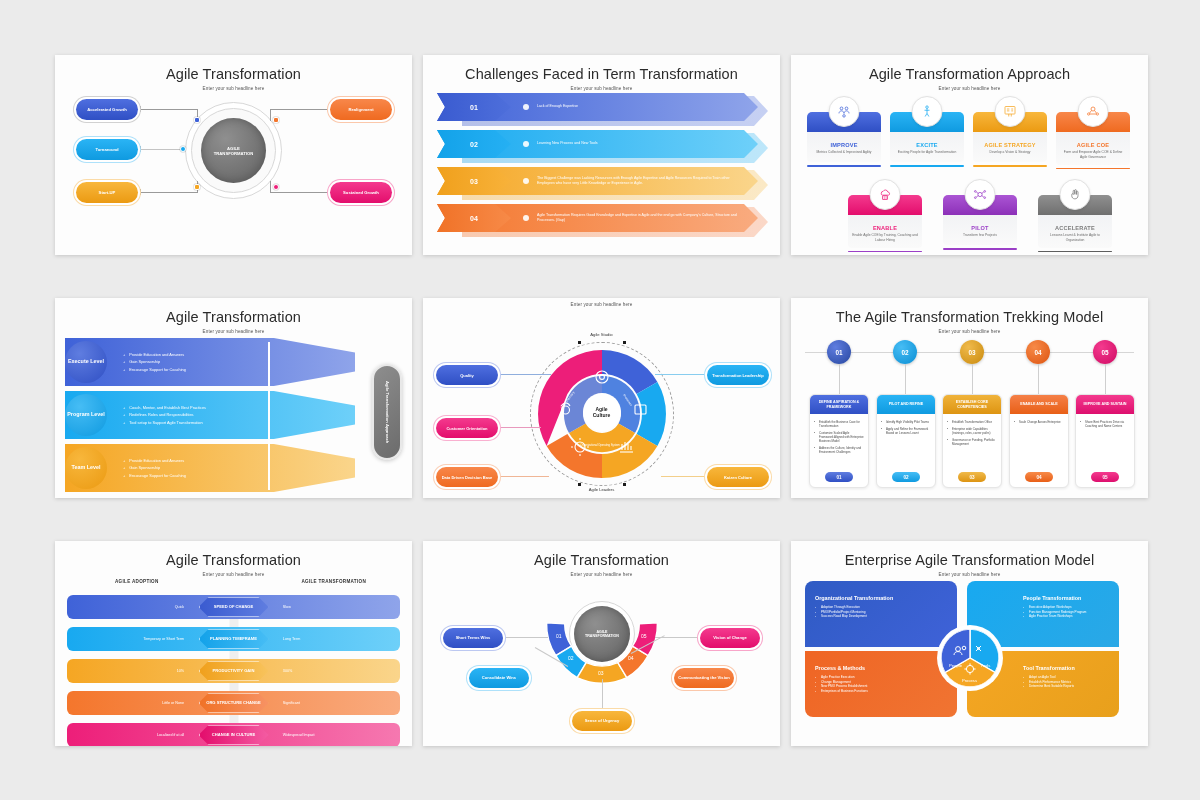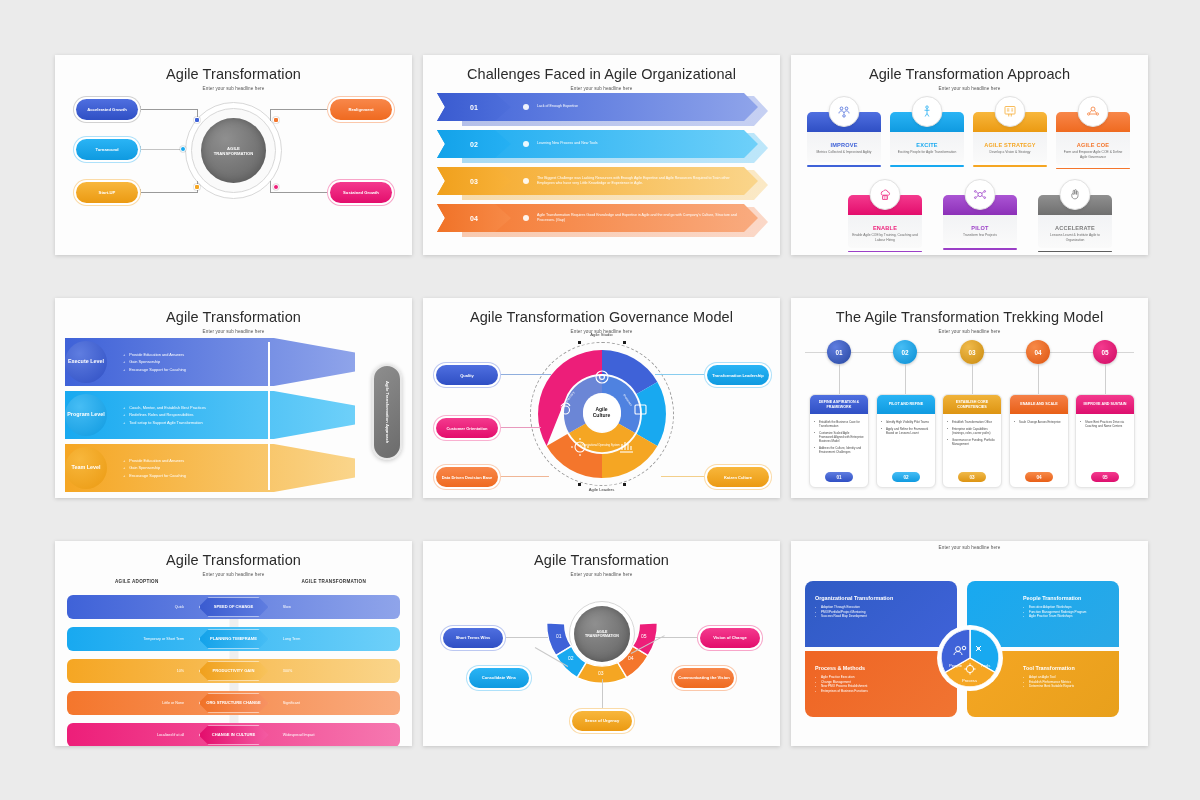--- a/index.html
+++ b/index.html
@@ -304,21 +304,21 @@
       </div>
 
       <div class="ring" style="left:272px;top:90px;width:68px;height:27px;border-color:rgba(237,30,121,.40);"></div>
       <div class="pill" style="left:275px;top:93px;width:62px;height:21px;font-size:4.2px;background:linear-gradient(180deg,#f43a8e,#e30d6c);">
         <span>Sustained Growth</span>
       </div>
     </div>
   </div>
 
   <div class="slide">
-    <div class="s-title">Challenges Faced in Agile Organizational</div>
+    <div class="s-title">Challenges Faced in Term Transformation</div>
     <div class="s-sub">Enter your sub headline here</div>
     <div class="canvas">
 
       <div class="chev-row" style="top:4px;">
         <div class="chev-shadow" style="background:linear-gradient(90deg,#2f4fc4,#5f7de0);"></div>
         <div class="chev-main" style="background:linear-gradient(90deg,#3f62d8,#8fa4ea);"></div>
         <div class="chev-num" style="background:linear-gradient(90deg,#3a5bd0,#4e6fdb);">01</div>
         <div class="chev-bullet"></div>
         <div class="chev-txt">Lack of Enough Expertise</div>
       </div>
@@ -521,21 +521,20 @@
 
       <div class="ln v" style="left:213px;top:10px;height:148px;width:2px;background:#fff;"></div>
 
       <div class="big-pill">
         <span>Agile Transformation Approach</span>
       </div>
     </div>
   </div>
 
   <div class="slide">
-    <div class="s-title">Agile Transformation Governance Model</div>
     <div class="s-sub">Enter your sub headline here</div>
     <div class="canvas">
 
       <div class="lbl-top" style="top:0px;">Agile Studio</div>
       <div class="lbl-bot" style="bottom:0px;">Agile Leaders</div>
 
       <div class="dashring" style="left:107px;top:10px;width:144px;height:144px;"></div>
       <div class="sq" style="left:155px;top:9px;"></div>
       <div class="sq" style="left:200px;top:9px;"></div>
       <div class="sq" style="left:155px;top:151px;"></div>
@@ -774,20 +773,21 @@
       </div>
 
       <div class="ring" style="left:274px;top:50px;width:66px;height:26px;border-color:rgba(237,30,121,.40);"></div>
       <div class="pill" style="left:277px;top:53px;width:60px;height:20px;font-size:4.1px;background:linear-gradient(180deg,#f43a8e,#e30d6c);">
         <span>Vision of Change</span>
       </div>
     </div>
   </div>
 
   <div class="slide">
+    <div class="s-title">Enterprise Agile Transformation Model</div>
     <div class="s-sub">Enter your sub headline here</div>
     <div class="canvas">
 
       <div class="qd" style="left:14px;top:6px;background:linear-gradient(135deg,#2f5bc4,#3f62d8);border-radius:8px 8px 0 0;padding:14px 10px;">
         <div class="qd-t">Organizational Transformation</div>
         <div style="margin-top:4px;">
           <div class="qd-li">Adoption Through Execution</div>
           <div class="qd-li">PMO/Portfolio/Project Mentoring</div>
           <div class="qd-li">Success Road Map Development</div>
         </div>

